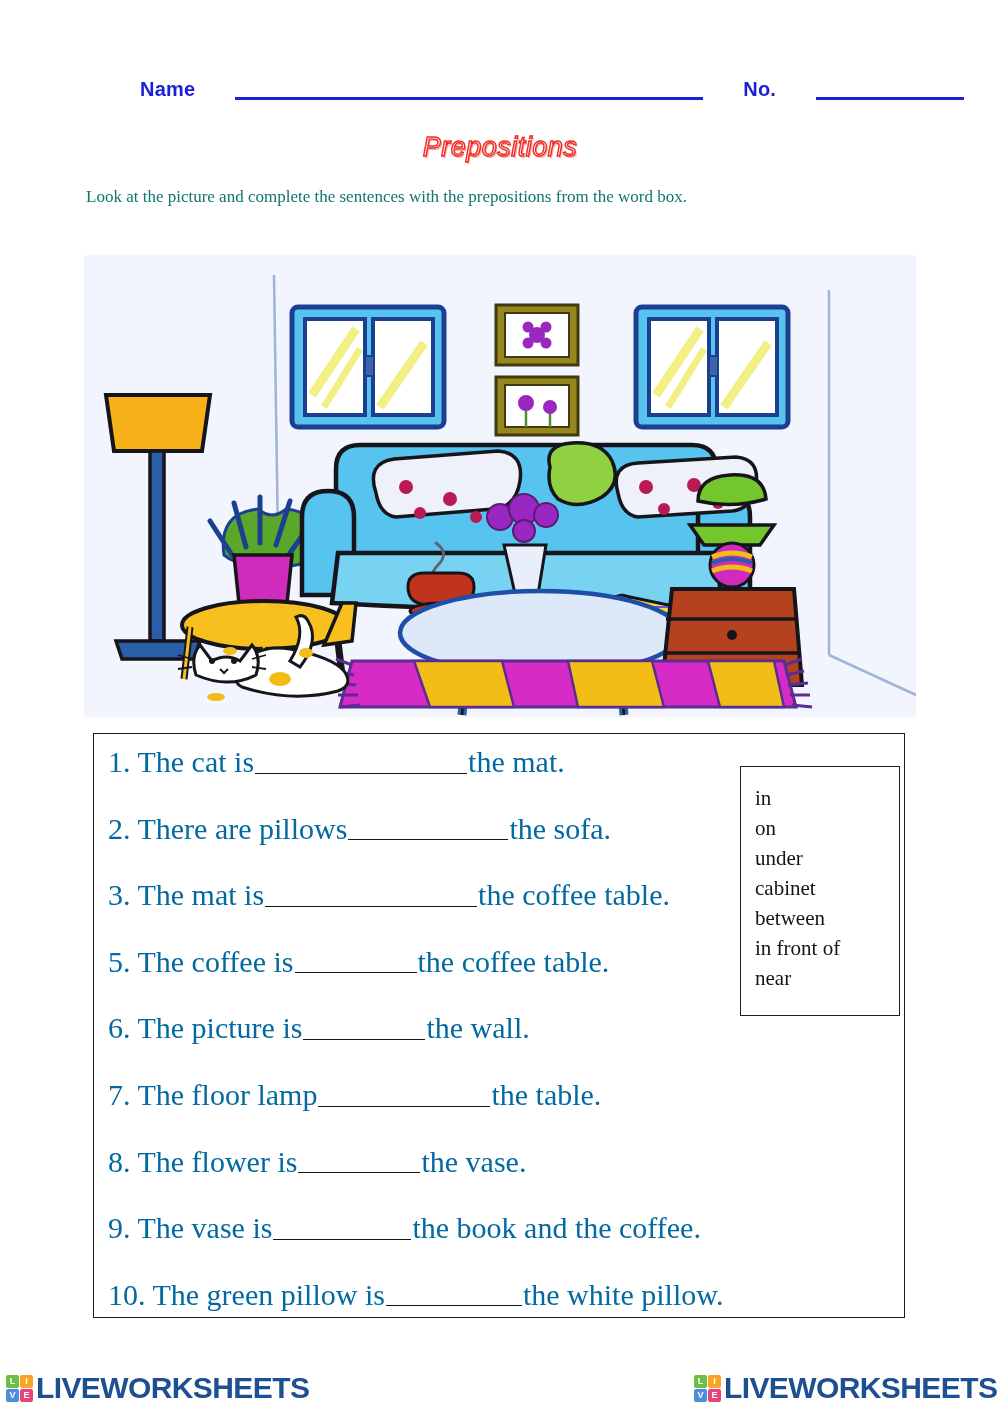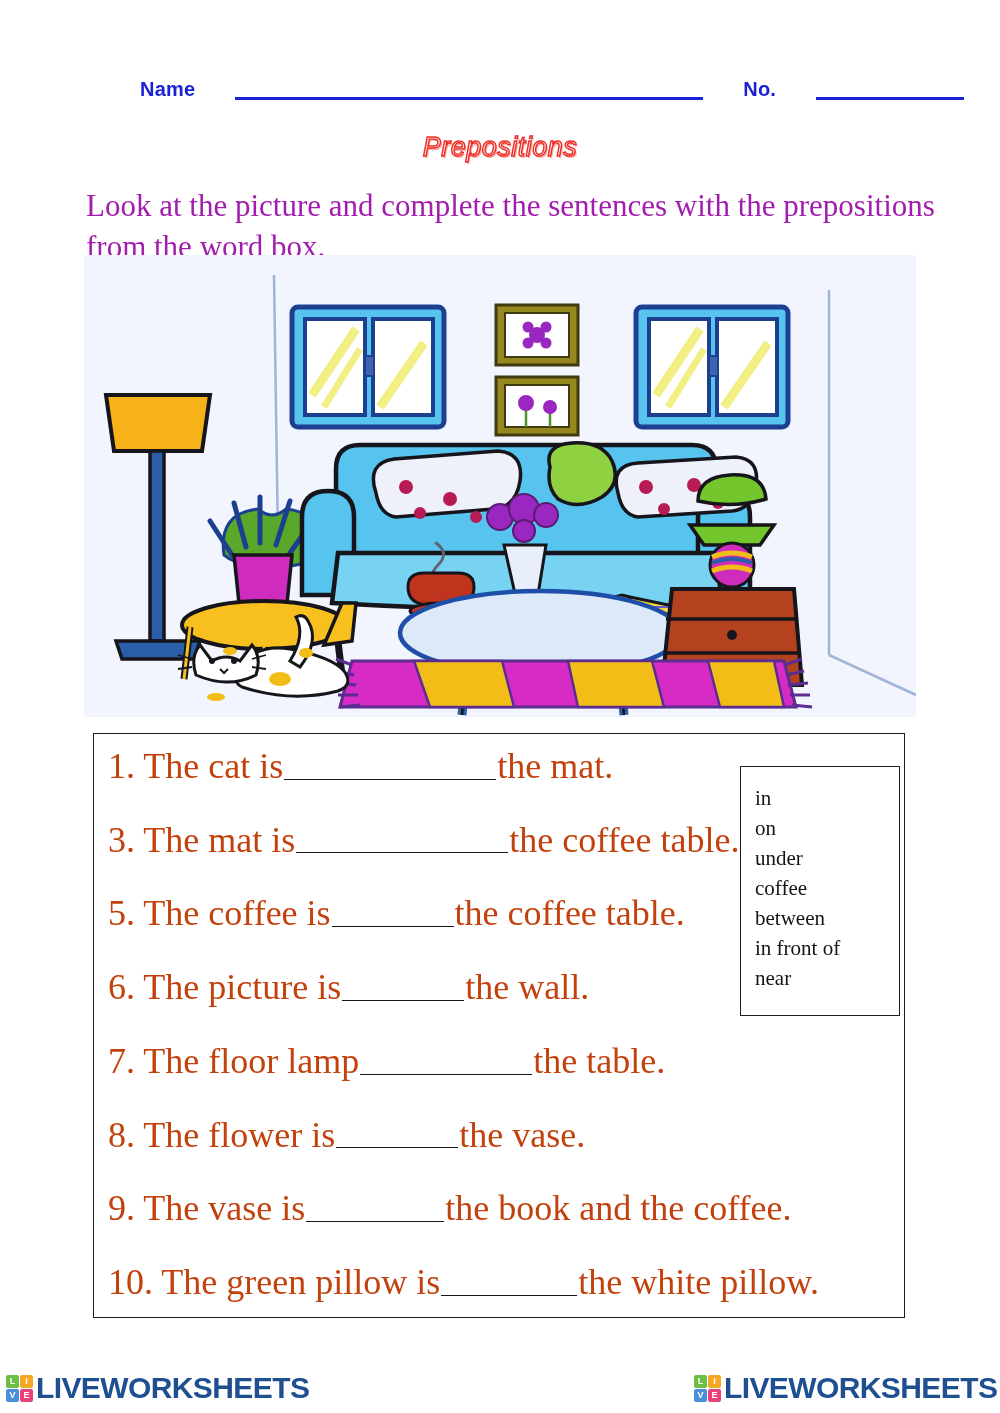--- a/index.html
+++ b/index.html
@@ -55,23 +55,23 @@
     -webkit-text-stroke: 1.4px #ee2b22;
     text-shadow: 1.5px 1.5px 0 rgba(230,80,70,.45);
   }
 
   
   .instructions {
     position: absolute;
     left: 86px;
     top: 186px;
     width: 852px;
-    font-size: 31px;
+    font-size: 17px;
     line-height: 1.32;
-    color: #a21caf;
+    color: #0f766e;
   }
 
   
   .illus {
     position: absolute;
     left: 84px;
     top: 255px;
     width: 832px;
     height: 462px;
     background: #f2f5fd;
@@ -90,23 +90,23 @@
     background: #fff;
     box-sizing: border-box;
   }
   .q-list {
     position: absolute;
     left: 108px;
     top: 742px;
     width: 700px;
   }
   .q-item {
-    font-size: 36px;
+    font-size: 30px;
     line-height: 1;
-    color: #c2410c;
+    color: #0369a1;
     white-space: nowrap;
     margin-bottom: 32px;
   }
   .q-item:last-child { margin-bottom: 0; }
   .blank {
     display: inline-block;
     border-bottom: 1.6px solid #171717;
     vertical-align: baseline;
     height: 1.02em;
     margin: 0 1px -2px 1px;
@@ -337,20 +337,24 @@
 </div>
 
 <div class="answer-box"></div>
 
 <div class="q-list">
   <div class="q-item">
     <span>1.</span>
     <span>The cat is</span><span class="blank" style="width: 212px;"></span><span>the mat.</span>
   </div>
   <div class="q-item">
+    <span>2.</span>
+    <span>There are pillows</span><span class="blank" style="width: 160px;"></span><span>the sofa.</span>
+  </div>
+  <div class="q-item">
     <span>3.</span>
     <span>The mat is</span><span class="blank" style="width: 212px;"></span><span>the coffee table.</span>
   </div>
   <div class="q-item">
     <span>5.</span>
     <span>The coffee is</span><span class="blank" style="width: 122px;"></span><span>the coffee table.</span>
   </div>
   <div class="q-item">
     <span>6.</span>
     <span>The picture is</span><span class="blank" style="width: 122px;"></span><span>the wall.</span>
@@ -370,21 +374,21 @@
   <div class="q-item">
     <span>10.</span>
     <span>The green pillow is</span><span class="blank" style="width: 136px;"></span><span>the white pillow.</span>
   </div>
 </div>
 
 <div class="word-bank">
   <div>in</div>
   <div>on</div>
   <div>under</div>
-  <div>coffee</div>
+  <div>cabinet</div>
   <div>between</div>
   <div>in front of</div>
   <div>near</div>
 </div>
 
 <div class="footer-logo left">
   <span class="lw-mark">
     <span style="background: rgb(108, 190, 69);">L</span>
     <span style="background: rgb(245, 166, 35);">I</span>
     <span style="background: rgb(74, 144, 217);">V</span>

